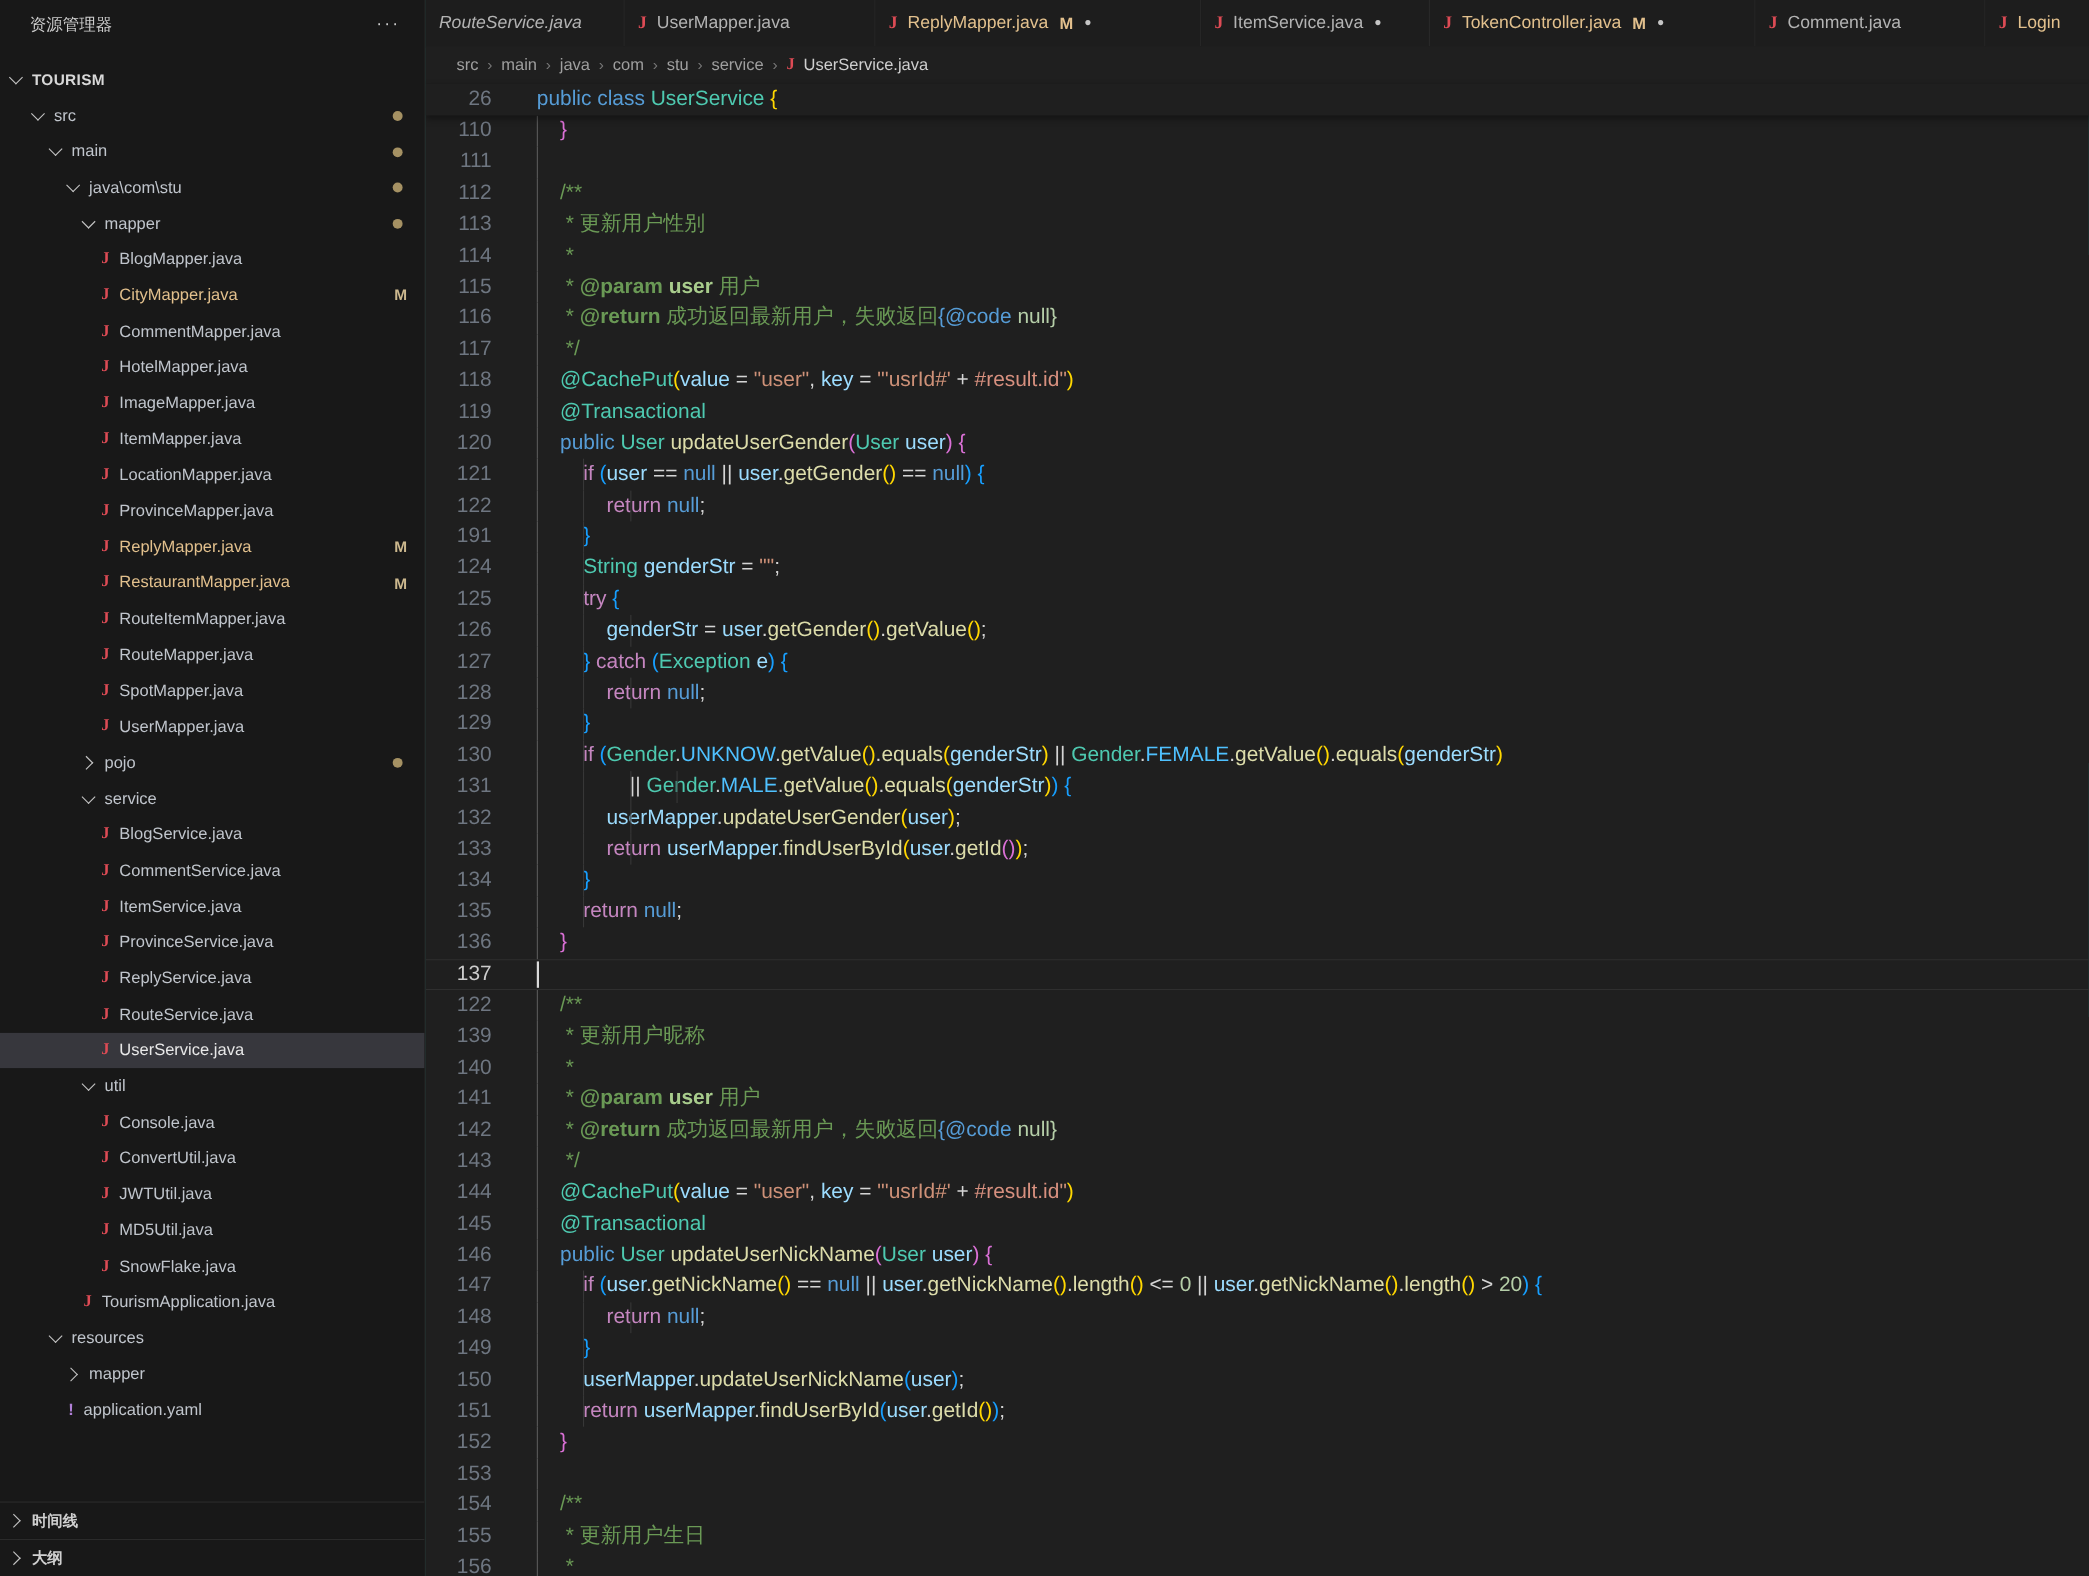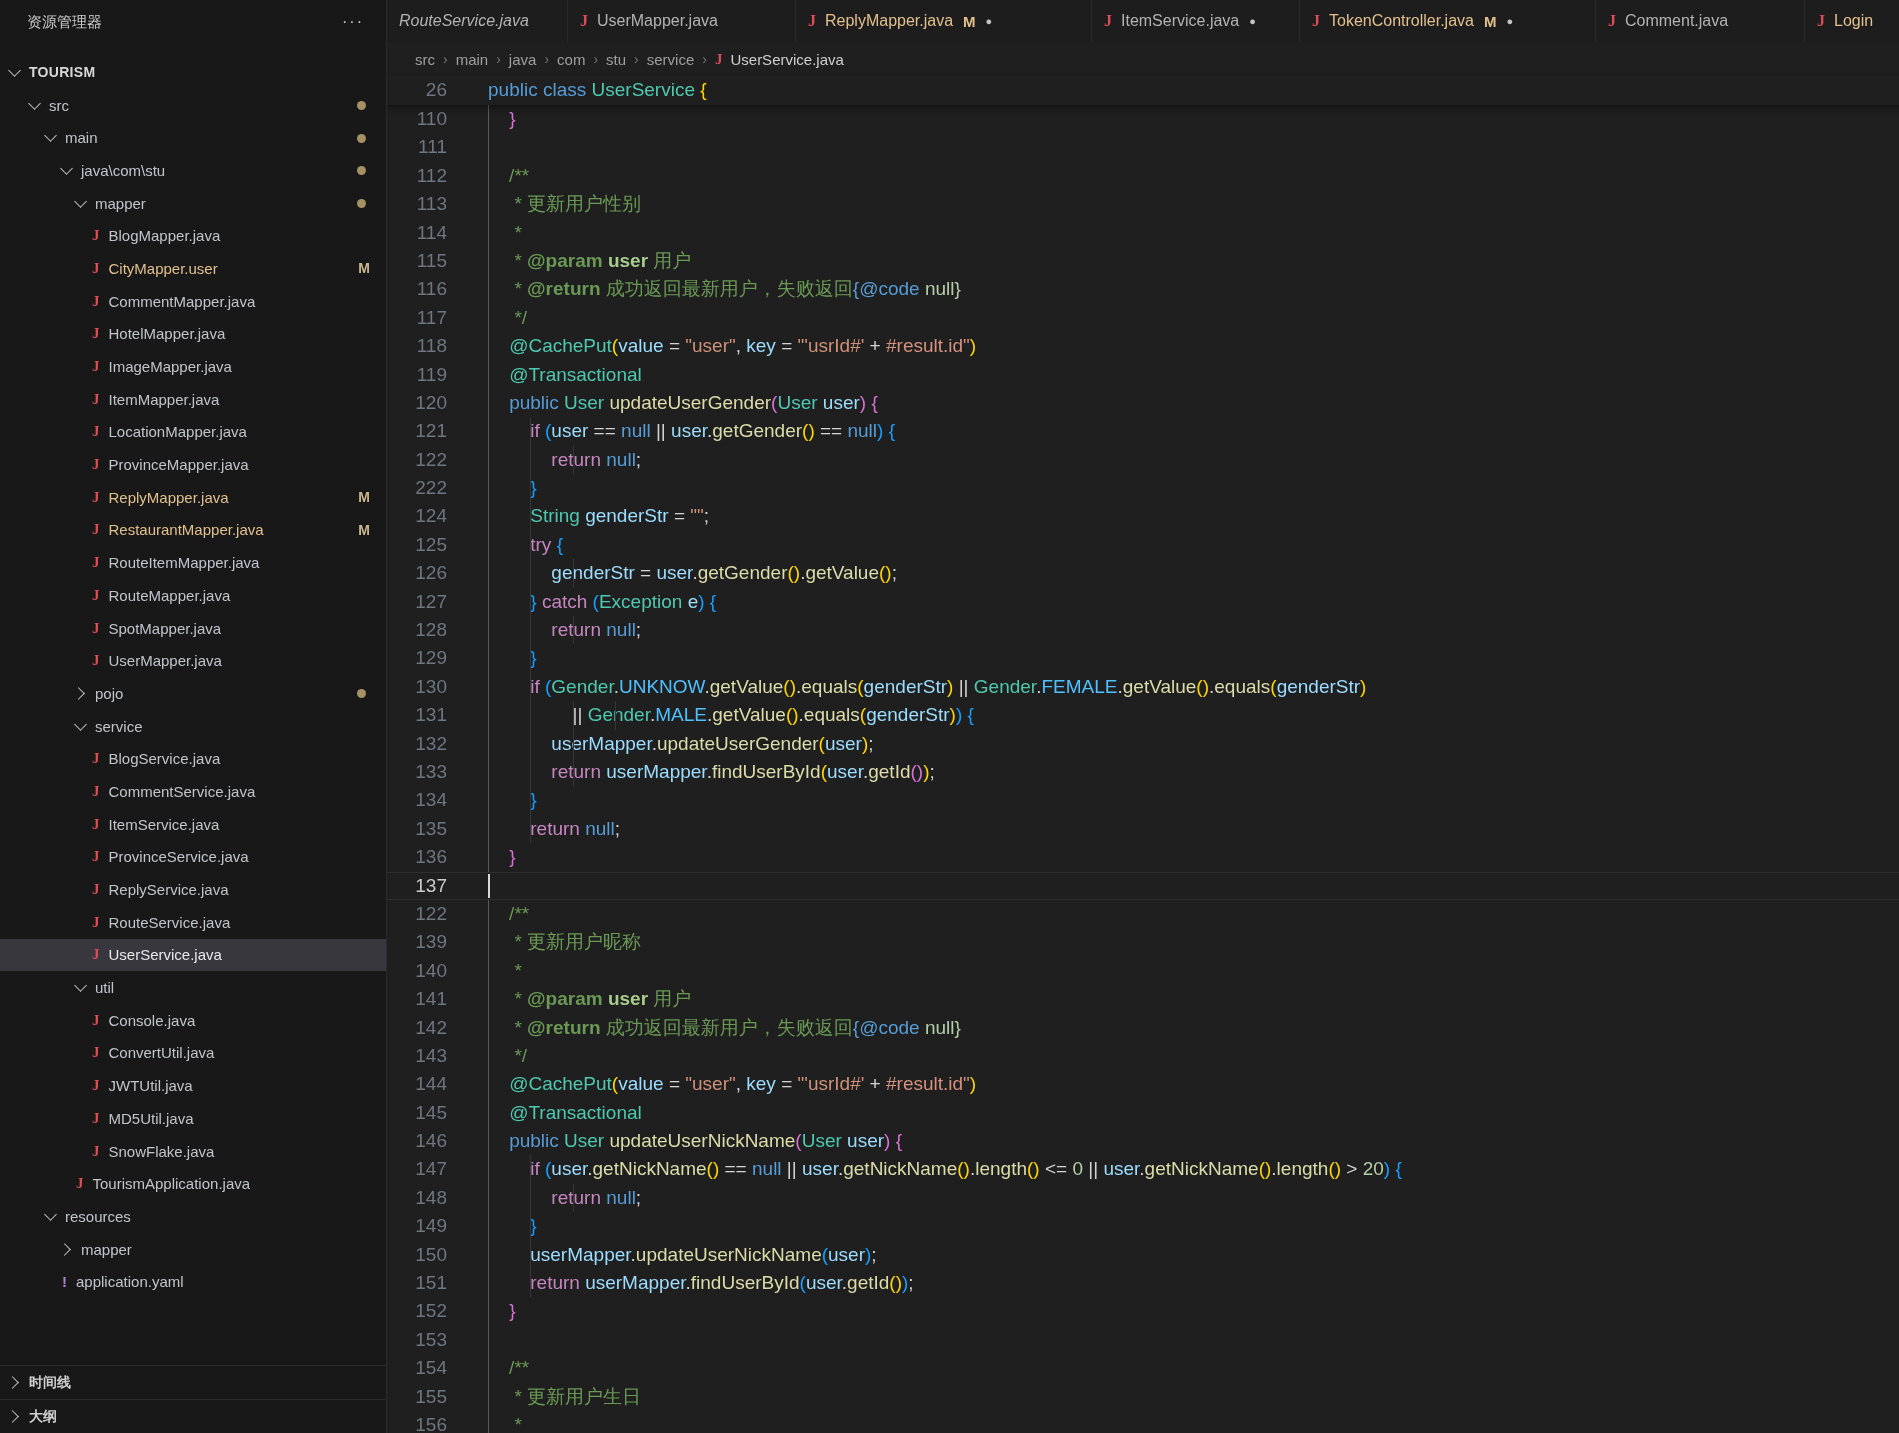--- a/index.html
+++ b/index.html
@@ -101,21 +101,21 @@
           <i class="chev down"></i>
           <span class="lbl">mapper</span>
           <i class="gdot"></i>
         </div>
         <div class="trow" style="padding-left: 92px;">
           <span class="jicon">J</span>
           <span class="lbl">BlogMapper.java</span>
         </div>
         <div class="trow mod" style="padding-left: 92px;">
           <span class="jicon">J</span>
-          <span class="lbl">CityMapper.user</span>
+          <span class="lbl">CityMapper.java</span>
           <span class="mbadge">M</span>
         </div>
         <div class="trow" style="padding-left: 92px;">
           <span class="jicon">J</span>
           <span class="lbl">CommentMapper.java</span>
         </div>
         <div class="trow" style="padding-left: 92px;">
           <span class="jicon">J</span>
           <span class="lbl">HotelMapper.java</span>
         </div>
@@ -312,21 +312,21 @@
         <div class="cl"><span class="ln">113</span><span class="ct"><i class="ig ig0" style="left: 0ch;"></i><span class="tk-cm">     * 更新用户性别</span></span></div>
         <div class="cl"><span class="ln">114</span><span class="ct"><i class="ig ig0" style="left: 0ch;"></i><span class="tk-cm">     *</span></span></div>
         <div class="cl"><span class="ln">115</span><span class="ct"><i class="ig ig0" style="left: 0ch;"></i><span class="tk-cm">     * </span><span class="tk-dt">@param</span><span class="tk-dn"> user</span><span class="tk-cm"> 用户</span></span></div>
         <div class="cl"><span class="ln">116</span><span class="ct"><i class="ig ig0" style="left: 0ch;"></i><span class="tk-cm">     * </span><span class="tk-dt">@return</span><span class="tk-cm"> 成功返回最新用户，失败返回</span><span class="tk-dc">{@code</span><span class="tk-num"> null}</span></span></div>
         <div class="cl"><span class="ln">117</span><span class="ct"><i class="ig ig0" style="left: 0ch;"></i><span class="tk-cm">     */</span></span></div>
         <div class="cl"><span class="ln">118</span><span class="ct"><i class="ig ig0" style="left: 0ch;"></i><span class="tk-pl">    </span><span class="tk-cls">@CachePut</span><span class="tk-b1">(</span><span class="tk-va">value</span><span class="tk-op"> = </span><span class="tk-st">"user"</span><span class="tk-pl">, </span><span class="tk-va">key</span><span class="tk-op"> = </span><span class="tk-st">"'usrId#'</span><span class="tk-op"> + </span><span class="tk-sp">#result.id</span><span class="tk-st">"</span><span class="tk-b1">)</span></span></div>
         <div class="cl"><span class="ln">119</span><span class="ct"><i class="ig ig0" style="left: 0ch;"></i><span class="tk-pl">    </span><span class="tk-cls">@Transactional</span></span></div>
         <div class="cl"><span class="ln">120</span><span class="ct"><i class="ig ig0" style="left: 0ch;"></i><span class="tk-pl">    </span><span class="tk-kw">public</span><span class="tk-pl"> </span><span class="tk-cls">User</span><span class="tk-pl"> </span><span class="tk-fn">updateUserGender</span><span class="tk-b2">(</span><span class="tk-cls">User</span><span class="tk-pl"> </span><span class="tk-va">user</span><span class="tk-b2">)</span><span class="tk-pl"> </span><span class="tk-b2">{</span></span></div>
         <div class="cl"><span class="ln">121</span><span class="ct"><i class="ig ig0" style="left: 0ch;"></i><i class="ig" style="left: 4ch;"></i><span class="tk-pl">        </span><span class="tk-ctl">if</span><span class="tk-pl"> </span><span class="tk-b3">(</span><span class="tk-va">user</span><span class="tk-op"> == </span><span class="tk-kw">null</span><span class="tk-op"> || </span><span class="tk-va">user</span><span class="tk-pl">.</span><span class="tk-fn">getGender</span><span class="tk-b1">()</span><span class="tk-op"> == </span><span class="tk-kw">null</span><span class="tk-b3">)</span><span class="tk-pl"> </span><span class="tk-b3">{</span></span></div>
         <div class="cl"><span class="ln">122</span><span class="ct"><i class="ig ig0" style="left: 0ch;"></i><i class="ig" style="left: 4ch;"></i><i class="ig" style="left: 8ch;"></i><span class="tk-pl">            </span><span class="tk-ctl">return</span><span class="tk-pl"> </span><span class="tk-kw">null</span><span class="tk-pl">;</span></span></div>
-        <div class="cl"><span class="ln">222</span><span class="ct"><i class="ig ig0" style="left: 0ch;"></i><i class="ig" style="left: 4ch;"></i><span class="tk-pl">        </span><span class="tk-b3">}</span></span></div>
+        <div class="cl"><span class="ln">191</span><span class="ct"><i class="ig ig0" style="left: 0ch;"></i><i class="ig" style="left: 4ch;"></i><span class="tk-pl">        </span><span class="tk-b3">}</span></span></div>
         <div class="cl"><span class="ln">124</span><span class="ct"><i class="ig ig0" style="left: 0ch;"></i><i class="ig" style="left: 4ch;"></i><span class="tk-pl">        </span><span class="tk-cls">String</span><span class="tk-pl"> </span><span class="tk-va">genderStr</span><span class="tk-op"> = </span><span class="tk-st">""</span><span class="tk-pl">;</span></span></div>
         <div class="cl"><span class="ln">125</span><span class="ct"><i class="ig ig0" style="left: 0ch;"></i><i class="ig" style="left: 4ch;"></i><span class="tk-pl">        </span><span class="tk-ctl">try</span><span class="tk-pl"> </span><span class="tk-b3">{</span></span></div>
         <div class="cl"><span class="ln">126</span><span class="ct"><i class="ig ig0" style="left: 0ch;"></i><i class="ig" style="left: 4ch;"></i><i class="ig" style="left: 8ch;"></i><span class="tk-pl">            </span><span class="tk-va">genderStr</span><span class="tk-op"> = </span><span class="tk-va">user</span><span class="tk-pl">.</span><span class="tk-fn">getGender</span><span class="tk-b1">()</span><span class="tk-pl">.</span><span class="tk-fn">getValue</span><span class="tk-b1">()</span><span class="tk-pl">;</span></span></div>
         <div class="cl"><span class="ln">127</span><span class="ct"><i class="ig ig0" style="left: 0ch;"></i><i class="ig" style="left: 4ch;"></i><span class="tk-pl">        </span><span class="tk-b3">}</span><span class="tk-pl"> </span><span class="tk-ctl">catch</span><span class="tk-pl"> </span><span class="tk-b3">(</span><span class="tk-cls">Exception</span><span class="tk-pl"> </span><span class="tk-va">e</span><span class="tk-b3">)</span><span class="tk-pl"> </span><span class="tk-b3">{</span></span></div>
         <div class="cl"><span class="ln">128</span><span class="ct"><i class="ig ig0" style="left: 0ch;"></i><i class="ig" style="left: 4ch;"></i><i class="ig" style="left: 8ch;"></i><span class="tk-pl">            </span><span class="tk-ctl">return</span><span class="tk-pl"> </span><span class="tk-kw">null</span><span class="tk-pl">;</span></span></div>
         <div class="cl"><span class="ln">129</span><span class="ct"><i class="ig ig0" style="left: 0ch;"></i><i class="ig" style="left: 4ch;"></i><span class="tk-pl">        </span><span class="tk-b3">}</span></span></div>
         <div class="cl"><span class="ln">130</span><span class="ct"><i class="ig ig0" style="left: 0ch;"></i><i class="ig" style="left: 4ch;"></i><span class="tk-pl">        </span><span class="tk-ctl">if</span><span class="tk-pl"> </span><span class="tk-b3">(</span><span class="tk-cls">Gender</span><span class="tk-pl">.</span><span class="tk-en">UNKNOW</span><span class="tk-pl">.</span><span class="tk-fn">getValue</span><span class="tk-b1">()</span><span class="tk-pl">.</span><span class="tk-fn">equals</span><span class="tk-b1">(</span><span class="tk-va">genderStr</span><span class="tk-b1">)</span><span class="tk-op"> || </span><span class="tk-cls">Gender</span><span class="tk-pl">.</span><span class="tk-en">FEMALE</span><span class="tk-pl">.</span><span class="tk-fn">getValue</span><span class="tk-b1">()</span><span class="tk-pl">.</span><span class="tk-fn">equals</span><span class="tk-b1">(</span><span class="tk-va">genderStr</span><span class="tk-b1">)</span></span></div>
         <div class="cl"><span class="ln">131</span><span class="ct"><i class="ig ig0" style="left: 0ch;"></i><i class="ig" style="left: 4ch;"></i><i class="ig" style="left: 8ch;"></i><i class="ig" style="left: 12ch;"></i><span class="tk-pl">                </span><span class="tk-op">|| </span><span class="tk-cls">Gender</span><span class="tk-pl">.</span><span class="tk-en">MALE</span><span class="tk-pl">.</span><span class="tk-fn">getValue</span><span class="tk-b1">()</span><span class="tk-pl">.</span><span class="tk-fn">equals</span><span class="tk-b1">(</span><span class="tk-va">genderStr</span><span class="tk-b1">)</span><span class="tk-b3">)</span><span class="tk-pl"> </span><span class="tk-b3">{</span></span></div>
         <div class="cl"><span class="ln">132</span><span class="ct"><i class="ig ig0" style="left: 0ch;"></i><i class="ig" style="left: 4ch;"></i><i class="ig" style="left: 8ch;"></i><span class="tk-pl">            </span><span class="tk-va">userMapper</span><span class="tk-pl">.</span><span class="tk-fn">updateUserGender</span><span class="tk-b1">(</span><span class="tk-va">user</span><span class="tk-b1">)</span><span class="tk-pl">;</span></span></div>
         <div class="cl"><span class="ln">133</span><span class="ct"><i class="ig ig0" style="left: 0ch;"></i><i class="ig" style="left: 4ch;"></i><i class="ig" style="left: 8ch;"></i><span class="tk-pl">            </span><span class="tk-ctl">return</span><span class="tk-pl"> </span><span class="tk-va">userMapper</span><span class="tk-pl">.</span><span class="tk-fn">findUserById</span><span class="tk-b1">(</span><span class="tk-va">user</span><span class="tk-pl">.</span><span class="tk-fn">getId</span><span class="tk-b2">()</span><span class="tk-b1">)</span><span class="tk-pl">;</span></span></div>

